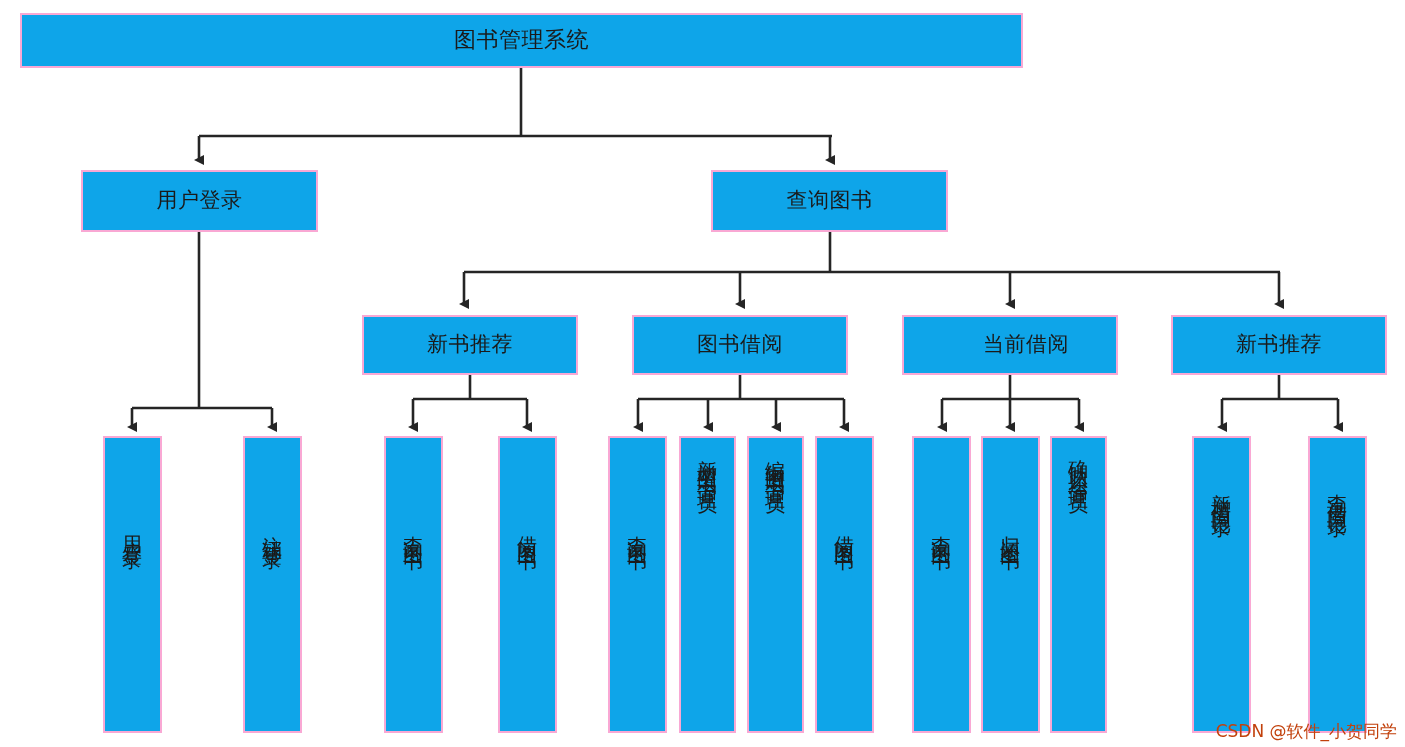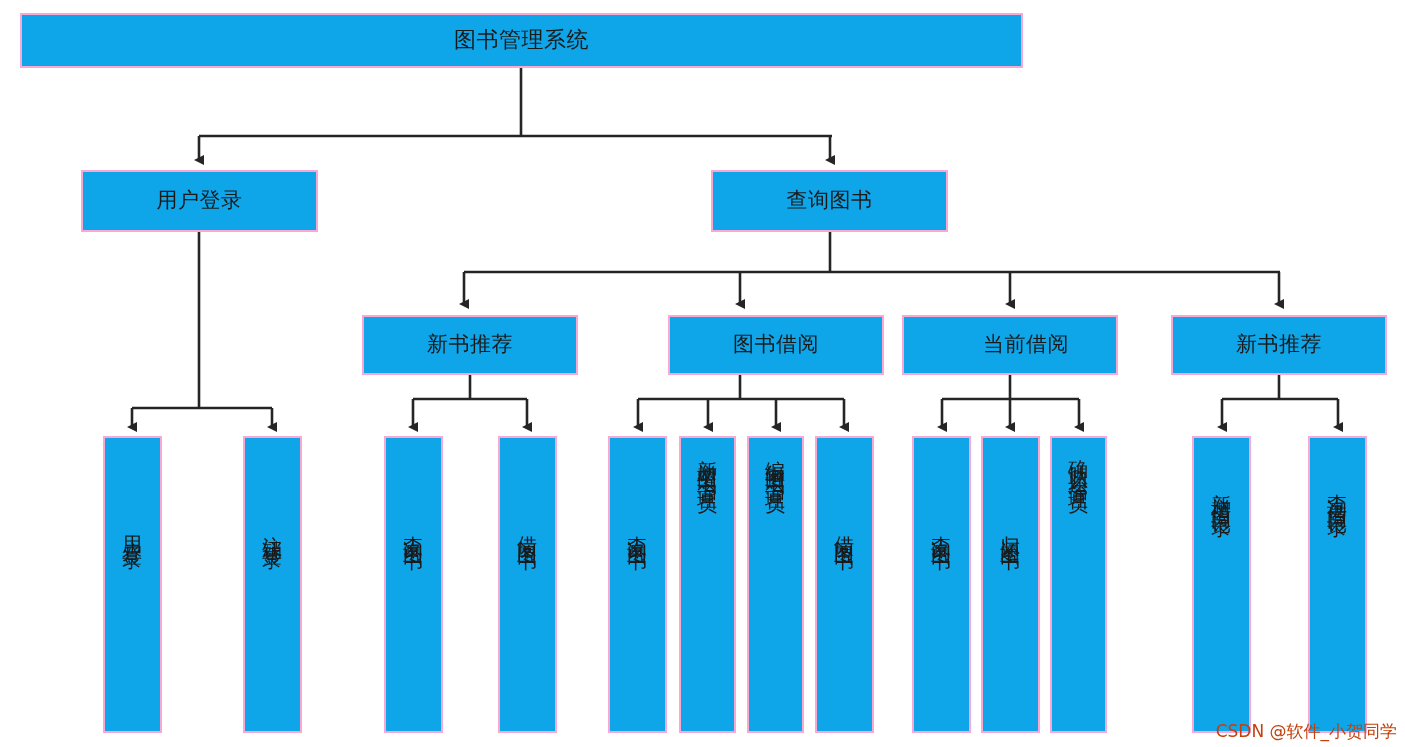--- a/index.html
+++ b/index.html
@@ -135,21 +135,21 @@
   <div class="node level2" style="left:81px; top:170px; width:237px; height:62px;">
     <span class="label">用户登录</span>
   </div>
   <div class="node level2" style="left:711px; top:170px; width:237px; height:62px;">
     <span class="label">查询图书</span>
   </div>
 
   <div class="node level3" style="left:362px; top:315px; width:216px; height:60px;text-align:center;">
     <span class="label">新书推荐</span>
   </div>
-  <div class="node level3" style="left:668px; top:315px; width:216px; height:60px;">
+  <div class="node level3" style="left:632px; top:315px; width:216px; height:60px;">
     <span class="label">图书借阅</span>
   </div>
   <div class="node level3" style="left:902px; top:315px; width:216px; height:60px;padding-left:32px;">
     <span class="label">当前借阅</span>
   </div>
   <div class="node level3" style="left:1171px; top:315px; width:216px; height:60px;">
     <span class="label">新书推荐</span>
   </div>
 
   <div class="node leaf mid" style="left:103px; top:436px; width:59px; height:297px;">

